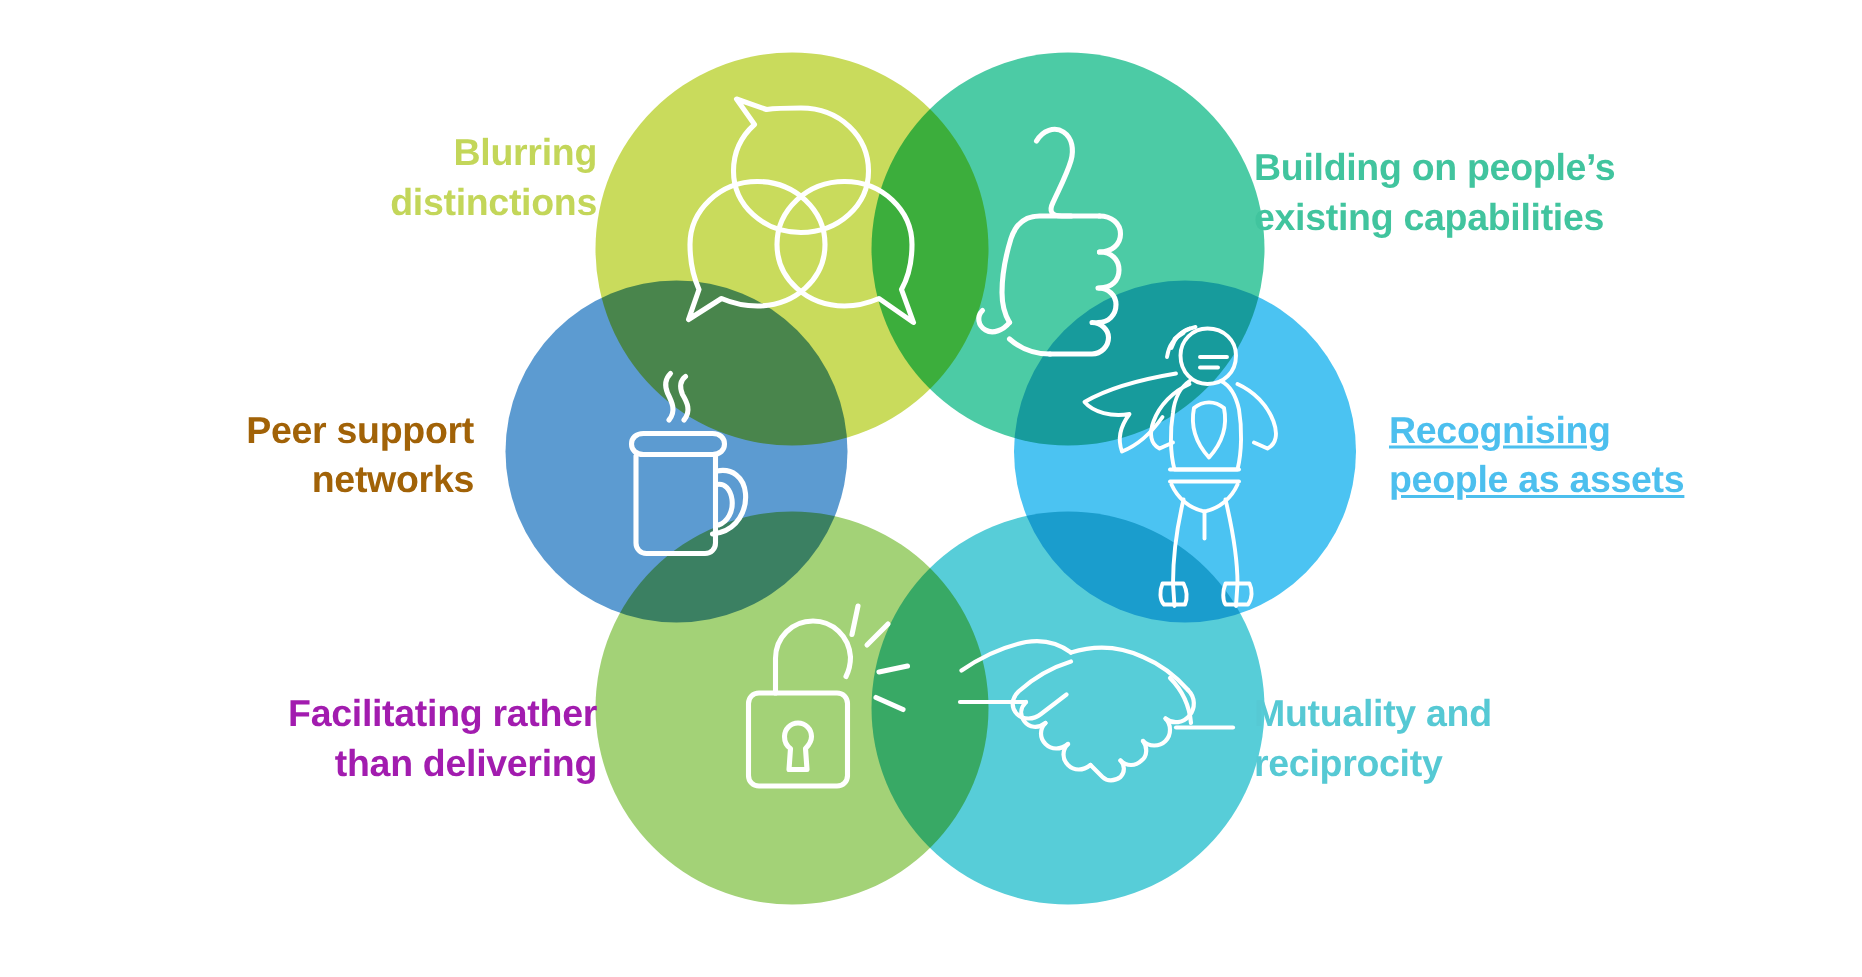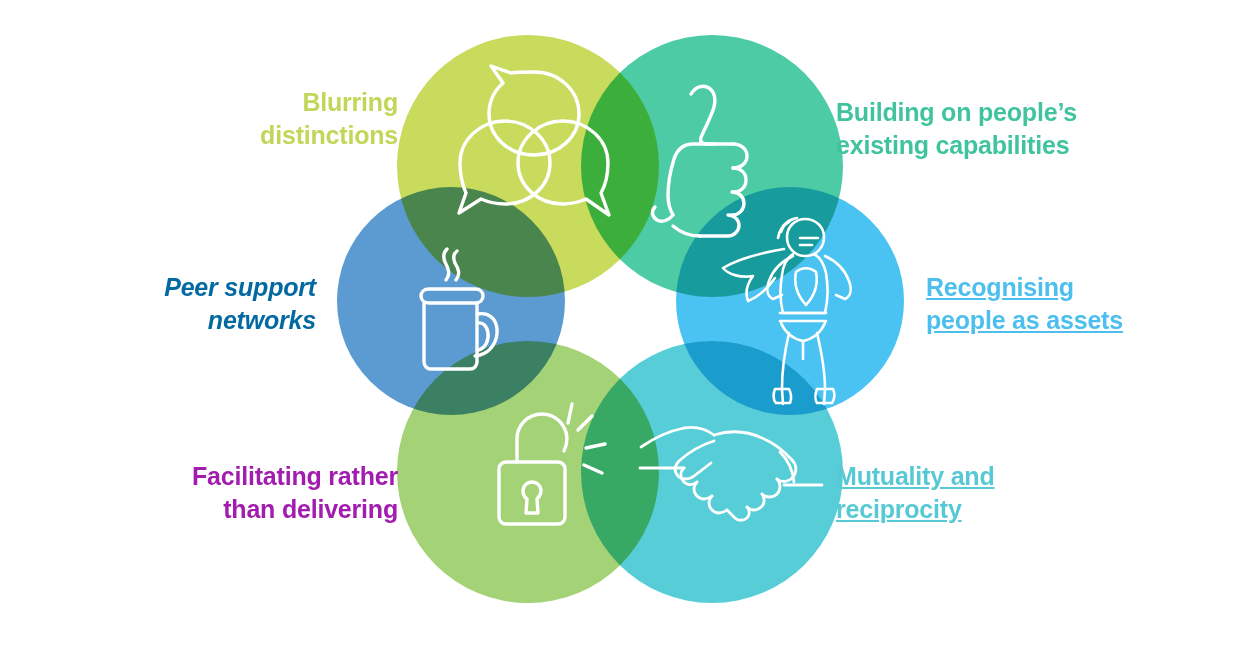--- a/index.html
+++ b/index.html
@@ -141,20 +141,20 @@
     </g>
   </svg>
 
   <div id="labels">
       <div class="label left" style="left: 86px; top: 86px; width: 312px; color: rgb(195, 214, 89);">Blurring
 distinctions</div>
       <div class="label right" style="left: 836px; top: 86px; width: 330px; color: rgb(65, 196, 158); margin-top: 10px;">Building on people’s
 existing capabilities</div>
       <div class="label right" style="left: 926px; top: 271px; width: 300px; color: rgb(76, 191, 238); text-decoration: underline;">Recognising
 people as assets</div>
-      <div class="label right" style="left: 836px; top: 460px; width: 300px; color: rgb(86, 201, 212); text-decoration: underline;">Mutuality and
+      <div class="label right" style="left: 836px; top: 460px; width: 300px; color: rgb(86, 201, 212);">Mutuality and
 reciprocity</div>
       <div class="label left" style="left: 86px; top: 460px; width: 312px; color: #a21caf;">Facilitating rather
 than delivering</div>
-      <div class="label left" style="left: 46px; top: 271px; width: 270px; color: #0369a1; font-style: italic;">Peer support
+      <div class="label left" style="left: 46px; top: 271px; width: 270px; color: #a16207;">Peer support
 networks</div>
     </div>
 </div>
 
 </body></html>

